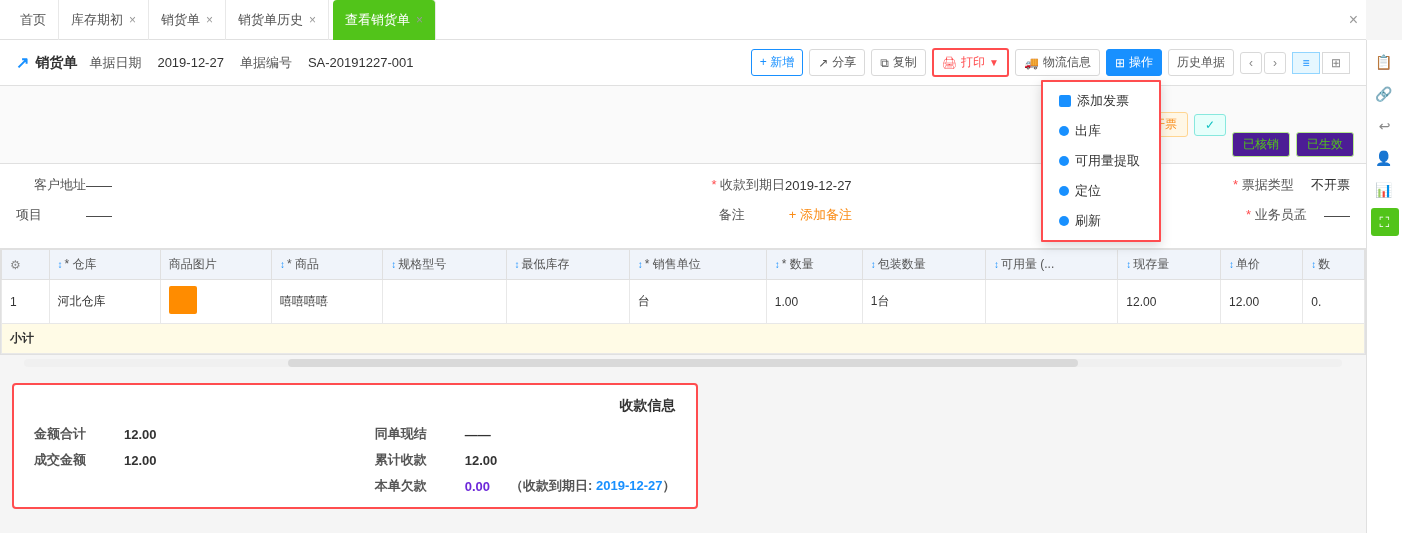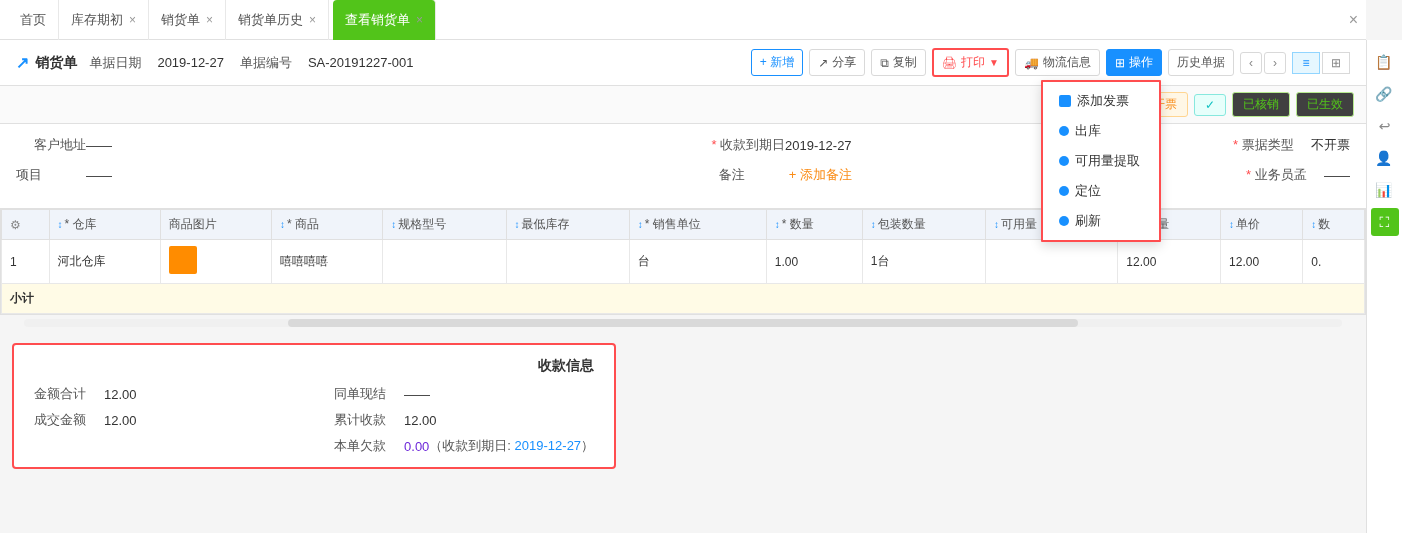--- a/index.html
+++ b/index.html
@@ -44,21 +44,21 @@
     }
     .toolbar-btn.primary { color: #1890ff; border-color: #1890ff; }
     .toolbar-btn.active-tab { background: #1890ff; color: #fff; border-color: #1890ff; }
     .toolbar-btn.bordered-red { border: 2px solid #ff4d4f; }
 
     
     .status-area { display: flex; align-items: center; gap: 6px; background: #fafafa; padding: 6px 12px; border-bottom: 1px solid #e0e0e0; justify-content: flex-end; }
     .status-btn { padding: 3px 10px; border-radius: 3px; border: 1px solid #d9d9d9; font-size: 12px; cursor: pointer; background: #fff; }
     .status-btn.gray { background: #f5f5f5; color: #999; }
     .status-btn.orange { background: #fff7e6; color: #fa8c16; border-color: #ffd591; }
-    .status-btn.green { background: #404040; color: #52c41a; border-color: #b7eb8f; }
+    .status-btn.green { background: #4c1d95; color: #52c41a; border-color: #b7eb8f; margin-top: 40px; }
     .status-btn.check { color: #13c2c2; background: #e6fffb; border-color: #87e8de; }
 
     
     .form-area { background: #fff; padding: 12px 16px; }
     .form-row { display: flex; align-items: center; margin-bottom: 12px; gap: 0; }
     .form-field { display: flex; align-items: center; flex: 1; min-width: 0; }
     .form-label { color: #555; white-space: nowrap; min-width: 70px; font-size: 13px; }
     .form-label.required::before { content: '* '; color: #ff4d4f; }
     .form-value { color: #333; font-size: 13px; }
     .form-value.link { color: #1890ff; cursor: pointer; }
@@ -78,21 +78,21 @@
     .col-sort { color: #1890ff; margin-right: 2px; font-size: 10px; }
     .product-img { width: 28px; height: 28px; background: #ff8c00; display: inline-block; border-radius: 2px; }
 
     
     .summary-box {
       border: 2px solid #ff4d4f; border-radius: 4px; padding: 12px 20px;
       background: #fff; display: inline-block; min-width: 520px;
       margin: 8px 12px;
     }
     .summary-title { font-size: 14px; font-weight: bold; margin-bottom: 10px; text-align: right; }
-    .summary-row { display: flex; align-items: center; gap: 0; font-size: 13px; }
+    .summary-row { display: flex; align-items: center; gap: 20px; font-size: 13px; font-weight: bold; }
     .summary-label { color: #555; min-width: 70px; }
     .summary-val { color: #333; }
     .summary-val.red { color: #6d28d9; }
 
     
     .dropdown-menu {
       position: absolute; right: 0; top: 36px;
       background: #ffffff; border: 2px solid #ff4d4f; border-radius: 1px;
       min-width: 120px; z-index: 100; box-shadow: 0 4px 12px rgba(0,0,0,0.15);
       padding: 4px 0;

